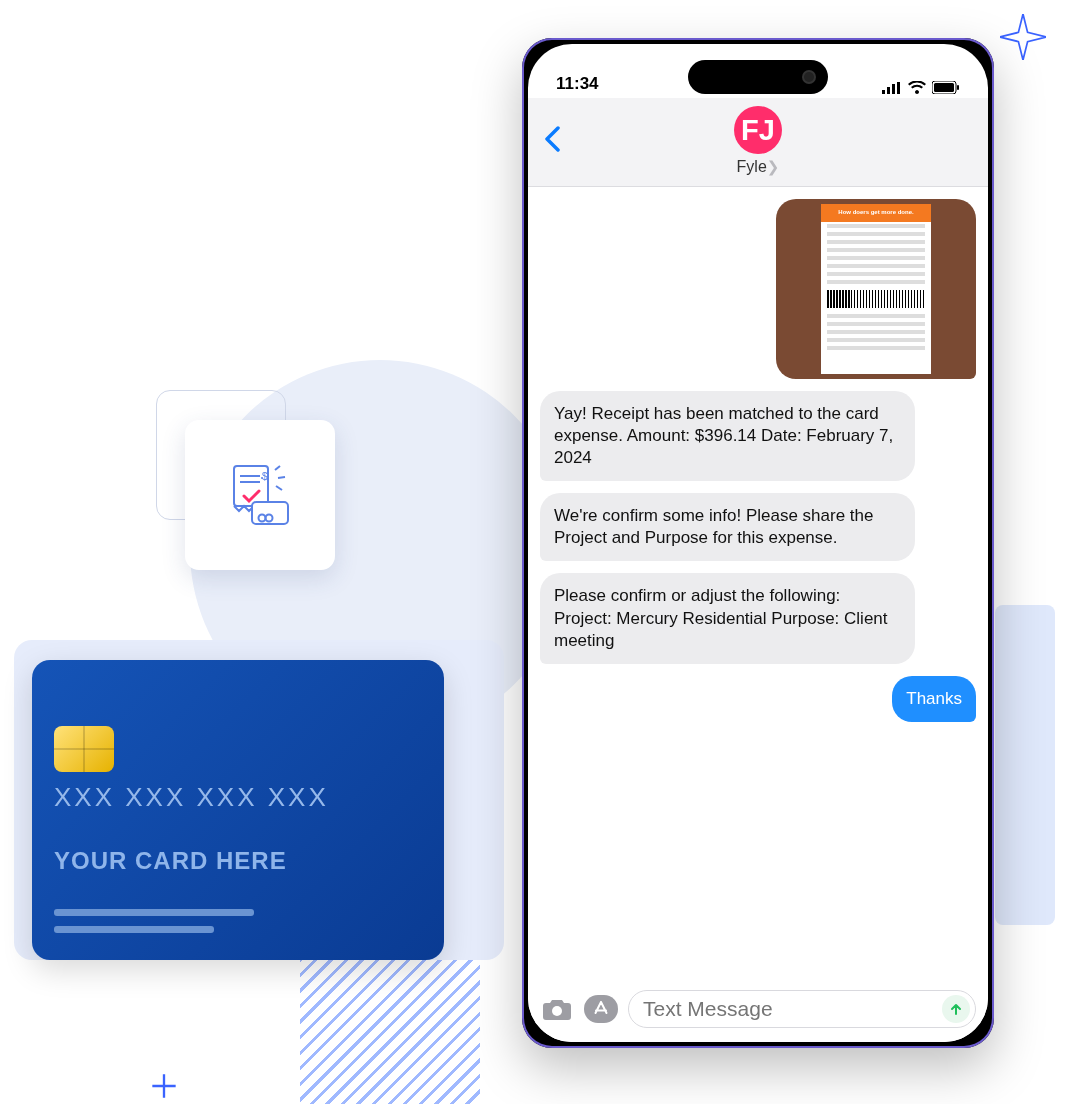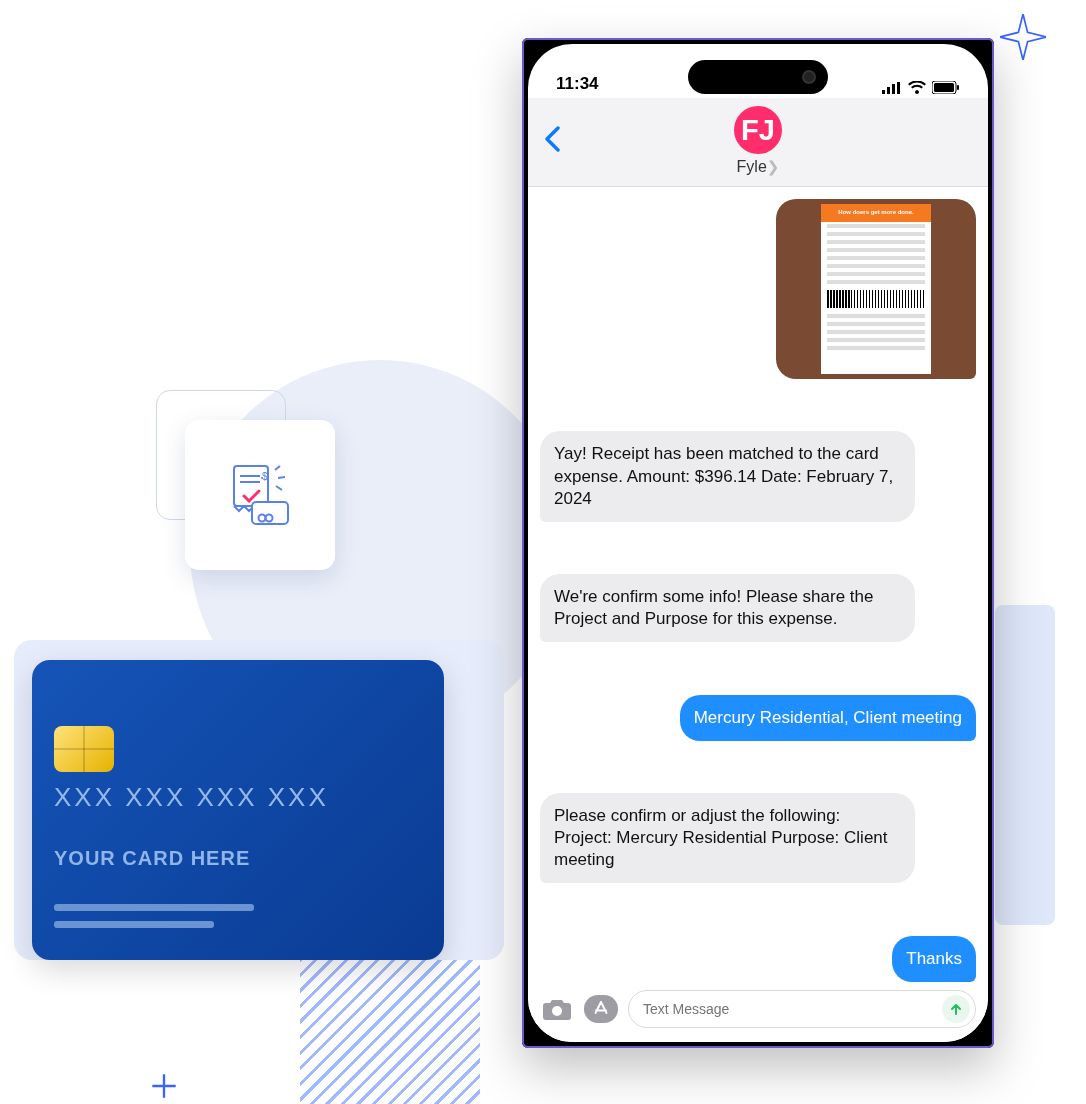--- a/index.html
+++ b/index.html
@@ -81,21 +81,21 @@
   .chip::before { left:0; right:0; top:50%; height:2px; margin-top:-1px;}
   .chip::after { top:0; bottom:0; left:50%; width:2px; margin-left:-1px;}
   .card-number {
     letter-spacing: 3px;
     font-size: 26px;
     margin-top: 10px;
     color: #95b8ea;
   }
   .card-label {
     margin-top: 34px;
-    font-size: 20px;
+    font-size: 24px;
     font-weight: 700;
     letter-spacing: 1px;
     color: #8fb5ea;
   }
   .card-lines { margin-top: 34px; }
   .card-lines .line {
     height: 7px; background: #6a94d2; border-radius: 3px; margin-bottom: 10px;
   }
   .card-lines .line.long { width: 200px; }
   .card-lines .line.med  { width: 160px; }
@@ -116,21 +116,21 @@
     border-radius:14px;
     box-shadow:0 8px 24px rgba(50,70,120,0.15);
     z-index:4;
     display:flex; align-items:center; justify-content:center;
   }
   
   .phone {
     position:absolute;
     top:38px; left:522px;
     width:472px; height:1010px;
-    border-radius:6px;
+    border-radius:30px;
     background:#000;
     padding:6px;
     z-index:5;
     box-shadow: 0 0 0 2px #6a5acd inset, 0 20px 50px rgba(0,0,0,0.25);
   }
   .screen {
     width:100%; height:100%;
     background:#fff;
     border-radius:44px;
     overflow:hidden;
@@ -167,21 +167,20 @@
     background:#ff2d6b; margin:0 auto 4px;
     display:flex; align-items:center; justify-content:center;
     color:#fff; font-weight:700; font-size:29px;
   }
   .contact-row { display:flex; justify-content:center; align-items:center; gap:0; color:#333;}
   .contact-row .chev { color:#b9b9be; font-size:15px; }
   .messages {
     flex:1; overflow:hidden; padding:12px 12px 4px;
     display:flex; flex-direction:column; gap:12px;
     background:#fff;
-    justify-content:space-between;
   }
   .bubble {
     max-width: 86%;
     padding:12px 14px;
     border-radius:20px;
     font-size:17px;
     line-height:1.3;
   }
   .incoming { background:#ececee; color:#111; align-self:flex-start; border-bottom-left-radius:6px;}
   .outgoing { background:#1f8fff; color:#fff; align-self:flex-end; border-bottom-right-radius:6px;}
@@ -212,21 +211,21 @@
     color:#9d9da3;
     display:flex; align-items:center; justify-content:center;
   }
   .util-pill {
     width:34px; height:28px; border-radius:14px; background:#9d9da3;
     color:#fff; font-size:15px; font-weight:700;
     display:flex; align-items:center; justify-content:center;
   }
   .text-input {
     flex:1; height:38px; border:1px solid #d9d9de; border-radius:20px;
-    padding:0 42px 0 14px; font-size:14px; color:#333;
+    padding:0 42px 0 14px; font-size:21px; color:#333;
     position:relative; background:#fff;
   }
   .input-wrap { position:relative; flex:1; display:flex;}
   .send-btn {
     position:absolute; right:6px; top:50%; transform:translateY(-50%);
     width:28px; height:28px; border-radius:50%;
     background:#e9f7ee; color:#1fbf5b;
     display:flex; align-items:center; justify-content:center;
     font-size:16px;
   }
@@ -327,21 +326,20 @@
           <div class="barcode"></div>
           <div class="rline"></div>
             <div class="rline"></div>
             <div class="rline"></div>
           <div class="rline"></div>
             <div class="rline"></div>
         </div>
       </div>
       <div class="bubble incoming">Yay! Receipt has been matched to the card expense. Amount: $396.14 Date: February 7, 2024</div>
       <div class="bubble incoming">We're confirm some info! Please share the Project and Purpose for this expense.</div>
-      <div class="bubble outgoing">Mercury Residential, Client meeting</div>
       <div class="bubble incoming">Please confirm or adjust the following: Project: Mercury Residential Purpose: Client meeting</div>
       <div class="bubble outgoing">Thanks</div>
     </div>
 
     <div class="input-row">
       <div class="util-icon">
         <svg width="30" height="24" viewBox="0 0 30 24">
             <path fill="#9d9da3" d="M4 6 h4 l2 -3 h10 l2 3 h4 a3 3 0 0 1 3 3 v11 a3 3 0 0 1 -3 3 H4 a3 3 0 0 1 -3 -3 V9 a3 3 0 0 1 3 -3 z"></path>
             <circle cx="15" cy="14" r="5" fill="#fff"></circle>
           </svg>

